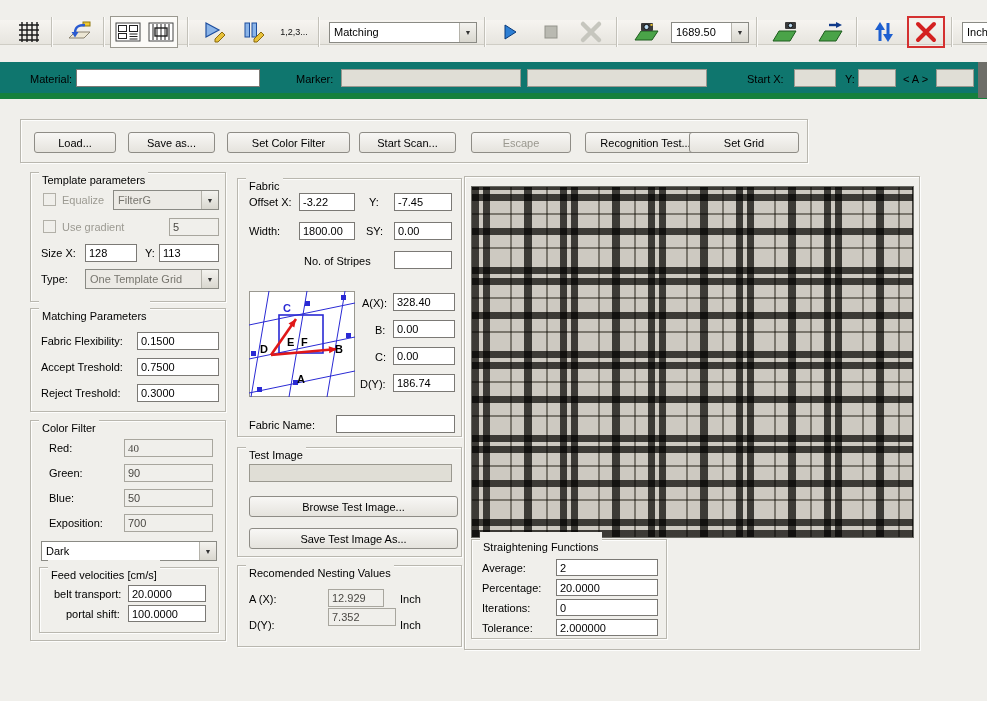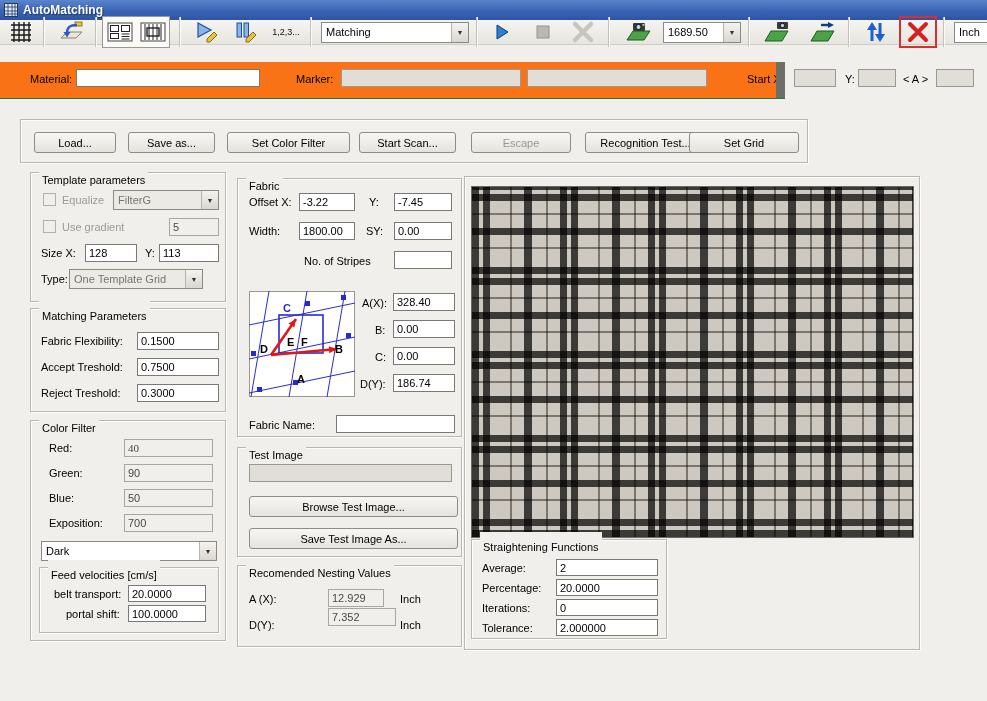--- a/index.html
+++ b/index.html
@@ -9,41 +9,41 @@
   
   .titlebar { position:absolute; left:0; top:0; width:987px; height:20px;
     background:linear-gradient(180deg,#5a84cc 0%, #3a64b4 55%, #2d54a2 100%);
     display:flex; align-items:center; padding-left:4px; gap:5px; }
   .titletext { color:#fff; font-weight:bold; font-size:12px; text-shadow:1px 1px 1px rgba(0,0,0,.45); }
 
   
   .toolbar { position:absolute; left:0; top:20px; width:987px; height:25px;
     background:linear-gradient(180deg,#f6f4f0,#e7e5df);
     border-bottom:1px solid #cfcdc5;
-    display:flex; align-items:center; padding:0 4px; gap:2px; }
+    display:flex; align-items:center; padding:0 12px; gap:2px; }
   .tb-btn { width:34px; height:32px; display:flex; align-items:center; justify-content:center;
     background:transparent; border:1px solid transparent; flex:0 0 auto; }
   .tb-btn.active { border:2px solid #d43030; }
   .tb-pair { display:flex; border:1px solid #9a988f; background:#fbfaf7; flex:0 0 auto; }
   .tb-pair .tb-btn { width:33px; height:30px; }
   .tb-sep { width:2px; height:30px; margin:0 3px; flex:0 0 auto;
     border-left:1px solid #c3c1b9; border-right:1px solid #fbfaf8; }
   .steps-text { font-size:9px; letter-spacing:0; color:#111; }
 
   
   .combo { display:flex; align-items:stretch; background:#fff; border:1px solid #8a8a84; height:21px; flex:0 0 auto; }
   .combo .ct { flex:1; padding:3px 4px 0 4px; white-space:nowrap; overflow:hidden; }
   .combo .ca { width:17px; display:flex; align-items:center; justify-content:center;
     background:linear-gradient(180deg,#f4f3ef,#d9d7cf); border-left:1px solid #b5b3ab;
     font-size:7px; color:#333; }
   .combo.disabled { background:#eceae5; color:#77756e; }
 
   
-  .paramrow { position:absolute; left:0; top:62px; width:785px; height:37px;
-    background:#f97316; border-bottom:1px solid #15803d; }
+  .paramrow { position:absolute; left:0; top:62px; width:987px; height:37px;
+    background:#0f766e; border-bottom:6px solid #15803d; }
   .lbl { position:absolute; white-space:nowrap; }
   .lbl.gray { color:#9c9a92; }
   .corner { position:absolute; right:0; top:0; width:9px; height:36px; background:#6e6e68; }
 
   
   .field { position:absolute; background:#fff; border:1px solid #7b7975; height:18px;
     font-family:"Liberation Sans",sans-serif; font-size:11px; padding:0 3px; outline:none; color:#000; }
   .field.dis  { background:#e0ded6; border-color:#9a988f; color:#555; }
   .field.dis2 { background:#f0efeb; border-color:#a8a69e; color:#4a4843; }
   .field.small { height:17px; }
@@ -79,29 +79,20 @@
         #989690 36px, #989690 38px, #ffffff 38px, #ffffff 50px,
         #4b4a47 50px, #4b4a47 57px, #ffffff 57px, #ffffff 70px,
         #989690 70px, #989690 72px, #ffffff 72px, #ffffff 84px);
     background-blend-mode: multiply, multiply; }
 </style>
 </head>
 <body>
 
 <div class="window">
 
-  <div class="titlebar">
-    <span style="display:flex">
-      <svg width="14" height="14" viewBox="0 0 14 14">
-        <rect x="0.5" y="0.5" width="13" height="13" fill="#e8eef8" stroke="#223a5e"></rect>
-        <path d="M4,1 V13 M8,1 V13 M11,1 V13 M1,4 H13 M1,8 H13 M1,11 H13" stroke="#3a527e" stroke-width="1"></path>
-      </svg>
-    </span>
-    <span class="titletext">AutoMatching</span>
-  </div>
 
   <div class="toolbar">
     <button class="tb-btn">
       <span style="display:flex">
         <svg width="22" height="22" viewBox="0 0 22 22">
             <g stroke="#1a1a1a" stroke-width="1.4" fill="none">
           <path d="M4,1 V21 M9,1 V21 M14,1 V21 M19,1 V21 M1,4 H21 M1,9 H21 M1,14 H21 M1,19 H21"></path>
             </g>
           </svg>
       </span>
@@ -281,21 +272,21 @@
       <span class="ca">▼</span>
     </div>
     <span class="chk dis" style="left:12px;top:47px"></span>
     <span class="lbl gray" style="left:31px;top:48px">Use gradient</span>
     <input class="field dis2" style="left: 138px; top: 45px; width: 50px;" value="5">
     <span class="lbl" style="left:10px;top:74px">Size X:</span>
     <input class="field" style="left: 54px; top: 71px; width: 52px;" value="128">
     <span class="lbl" style="left:114px;top:74px">Y:</span>
     <input class="field" style="left: 128px; top: 71px; width: 60px;" value="113">
     <span class="lbl" style="left:10px;top:100px">Type:</span>
-    <div class="combo disabled" style="position:absolute;left:38px;top:96px;width:134px;height:20px">
+    <div class="combo disabled" style="position:absolute;left:54px;top:96px;width:134px;height:20px">
       <span class="ct">One Template Grid</span>
       <span class="ca">▼</span>
     </div>
   </div>
 
   <div class="group" style="left:30px;top:308px;width:196px;height:104px">
     <span class="gtitle">Matching Parameters</span>
     <span class="lbl" style="left:10px;top:26px">Fabric Flexibility:</span>
     <input class="field" style="left: 106px; top: 23px; width: 82px;" value="0.1500">
     <span class="lbl" style="left:10px;top:52px">Accept Treshold:</span>

